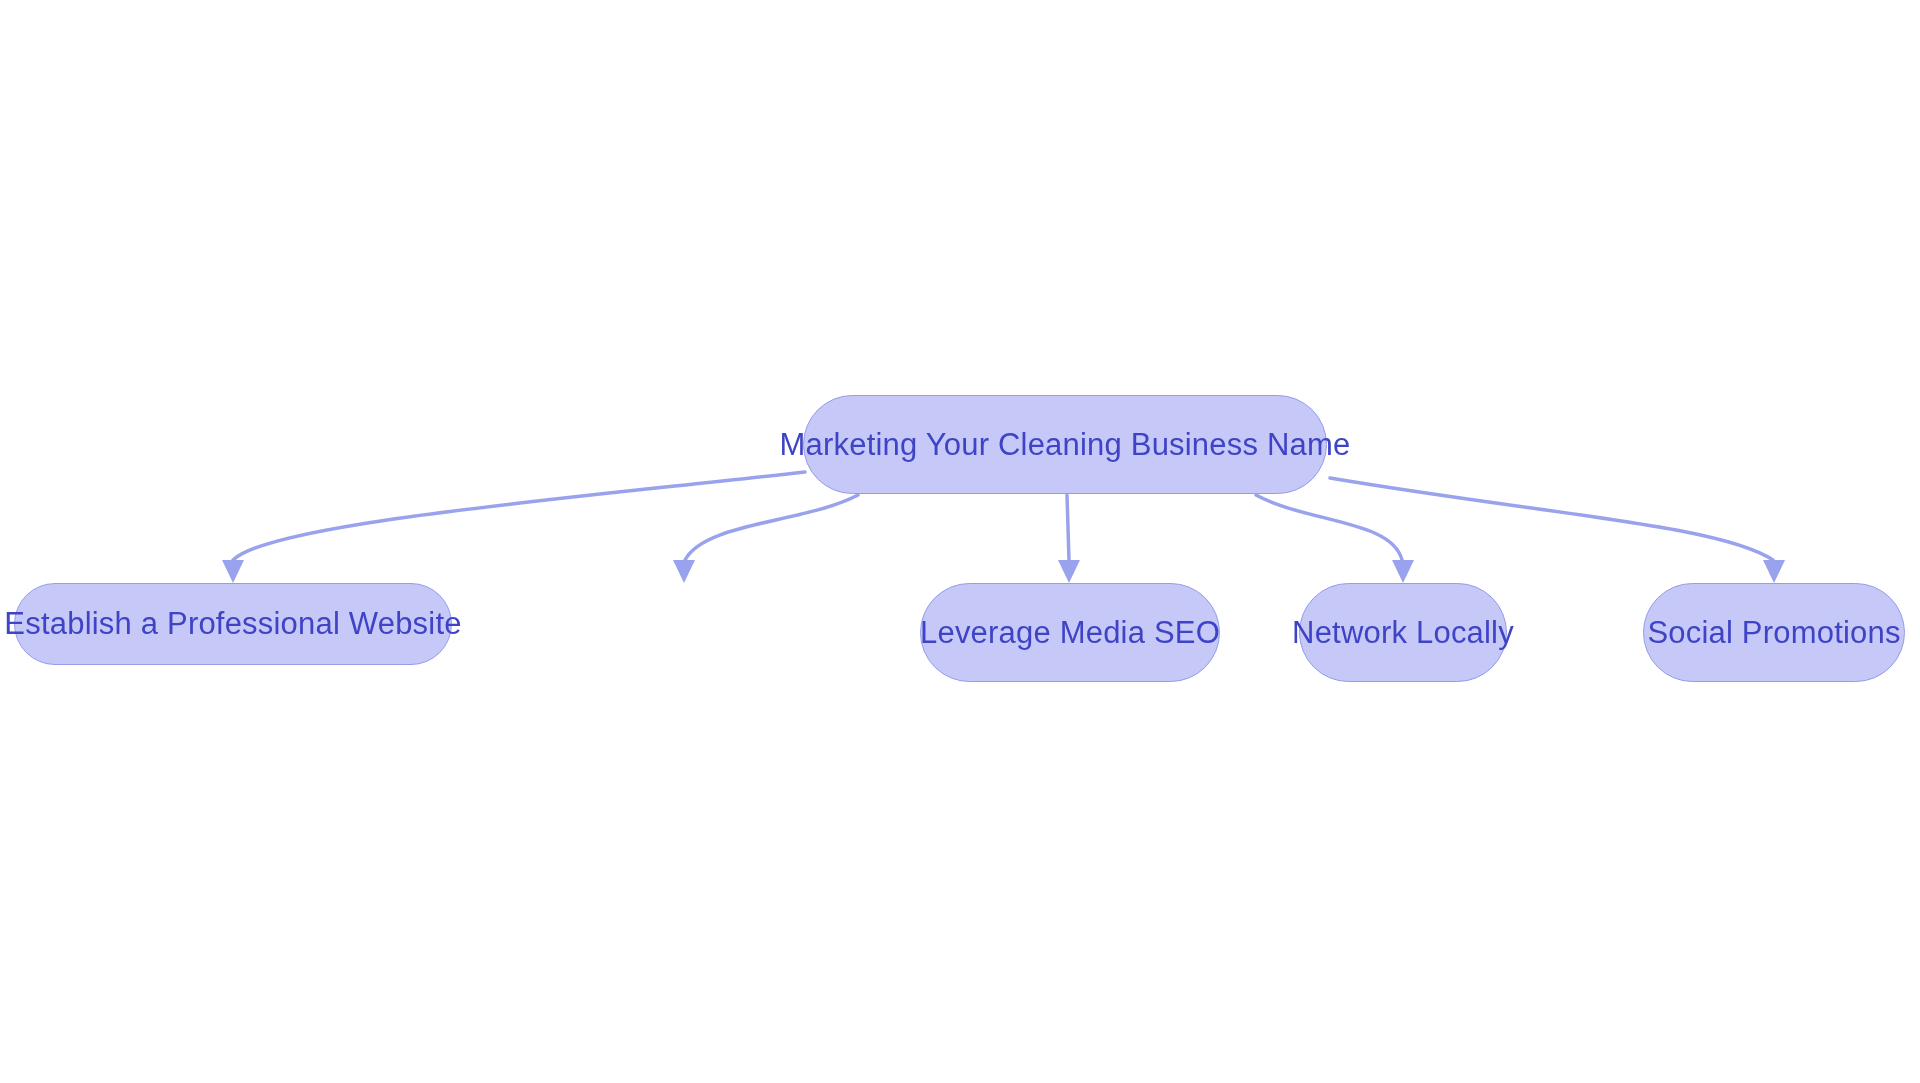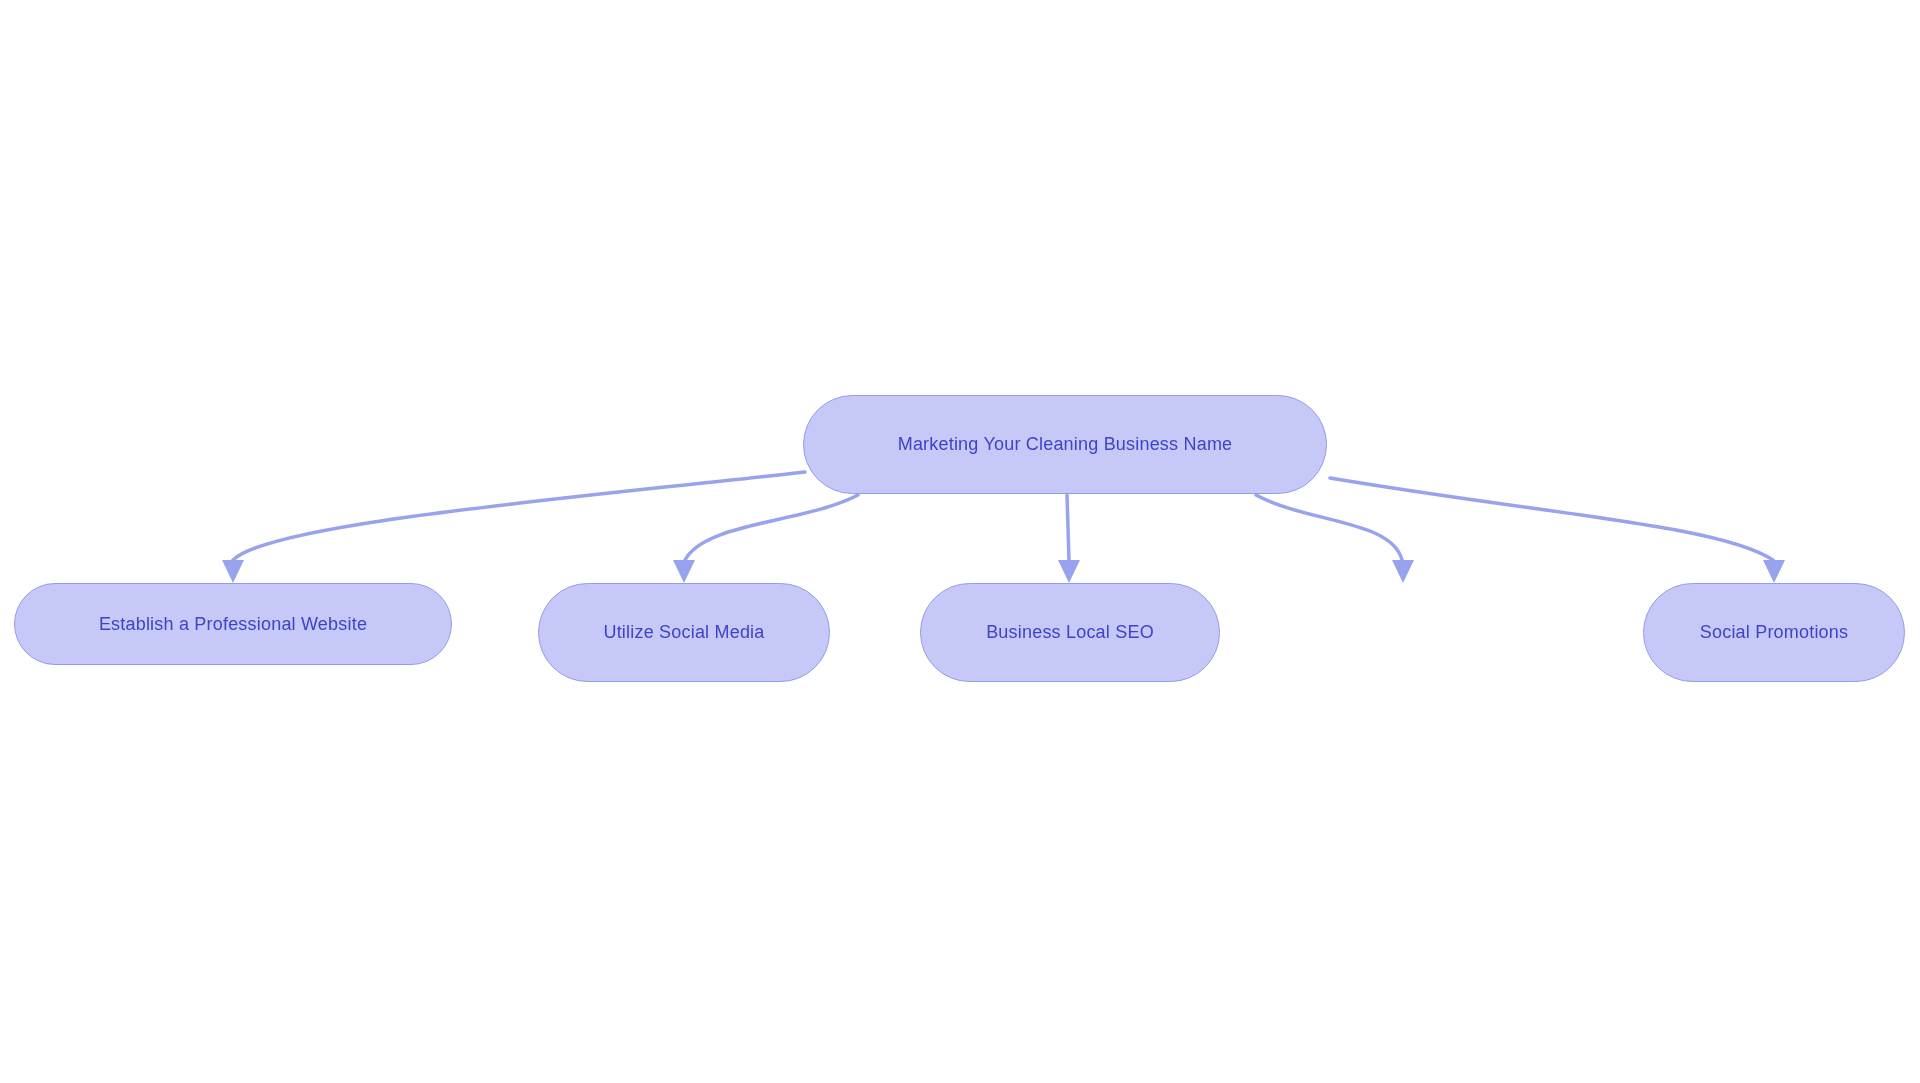--- a/index.html
+++ b/index.html
@@ -37,21 +37,21 @@
     background:var(--node-fill);
     border:1.7px solid var(--node-border);
     border-radius:52px;
     display:flex;
     align-items:center;
     justify-content:center;
     text-align:center;
   }
   .node span{
     color:var(--text);
-    font-size:18px;
+    font-size:31px;
     letter-spacing:0.2px;
     white-space:nowrap;
   }
 </style>
 </head>
 <body>
 
 <div id="canvas">
   <svg id="edge-layer" viewBox="0 0 1920 1083" xmlns="http://www.w3.org/2000/svg">
       <path d="M805,472 C565,499 270,523 233,560" class="edge"></path>
@@ -65,22 +65,22 @@
       <path d="M1330,478 C1550,515 1720,525 1773,560" class="edge"></path>
       <polygon points="1763,560 1785,560 1774,583" class="arrowhead"></polygon>
     </svg>
 
 <div class="node" style="left: 803px; top: 395px; width: 524px; height: 99px;">
       <span>Marketing Your Cleaning Business Name</span>
     </div>
     <div class="node" style="left: 14px; top: 583px; width: 438px; height: 82px;">
       <span>Establish a Professional Website</span>
     </div>
-    <div class="node" style="left: 538px; top: 583px; width: 292px; height: 99px;">
-      <span>Utilize Social Media</span>
+    <div class="node" style="left: 920px; top: 583px; width: 300px; height: 99px;">
+      <span>Leverage Media SEO</span>
     </div>
-    <div class="node" style="left: 920px; top: 583px; width: 300px; height: 99px;">
-      <span>Business Local SEO</span>
+    <div class="node" style="left: 1299px; top: 583px; width: 208px; height: 99px;">
+      <span>Network Locally</span>
     </div>
     <div class="node" style="left: 1643px; top: 583px; width: 262px; height: 99px;">
       <span>Social Promotions</span>
     </div>
   </div>
 
 </body></html>

